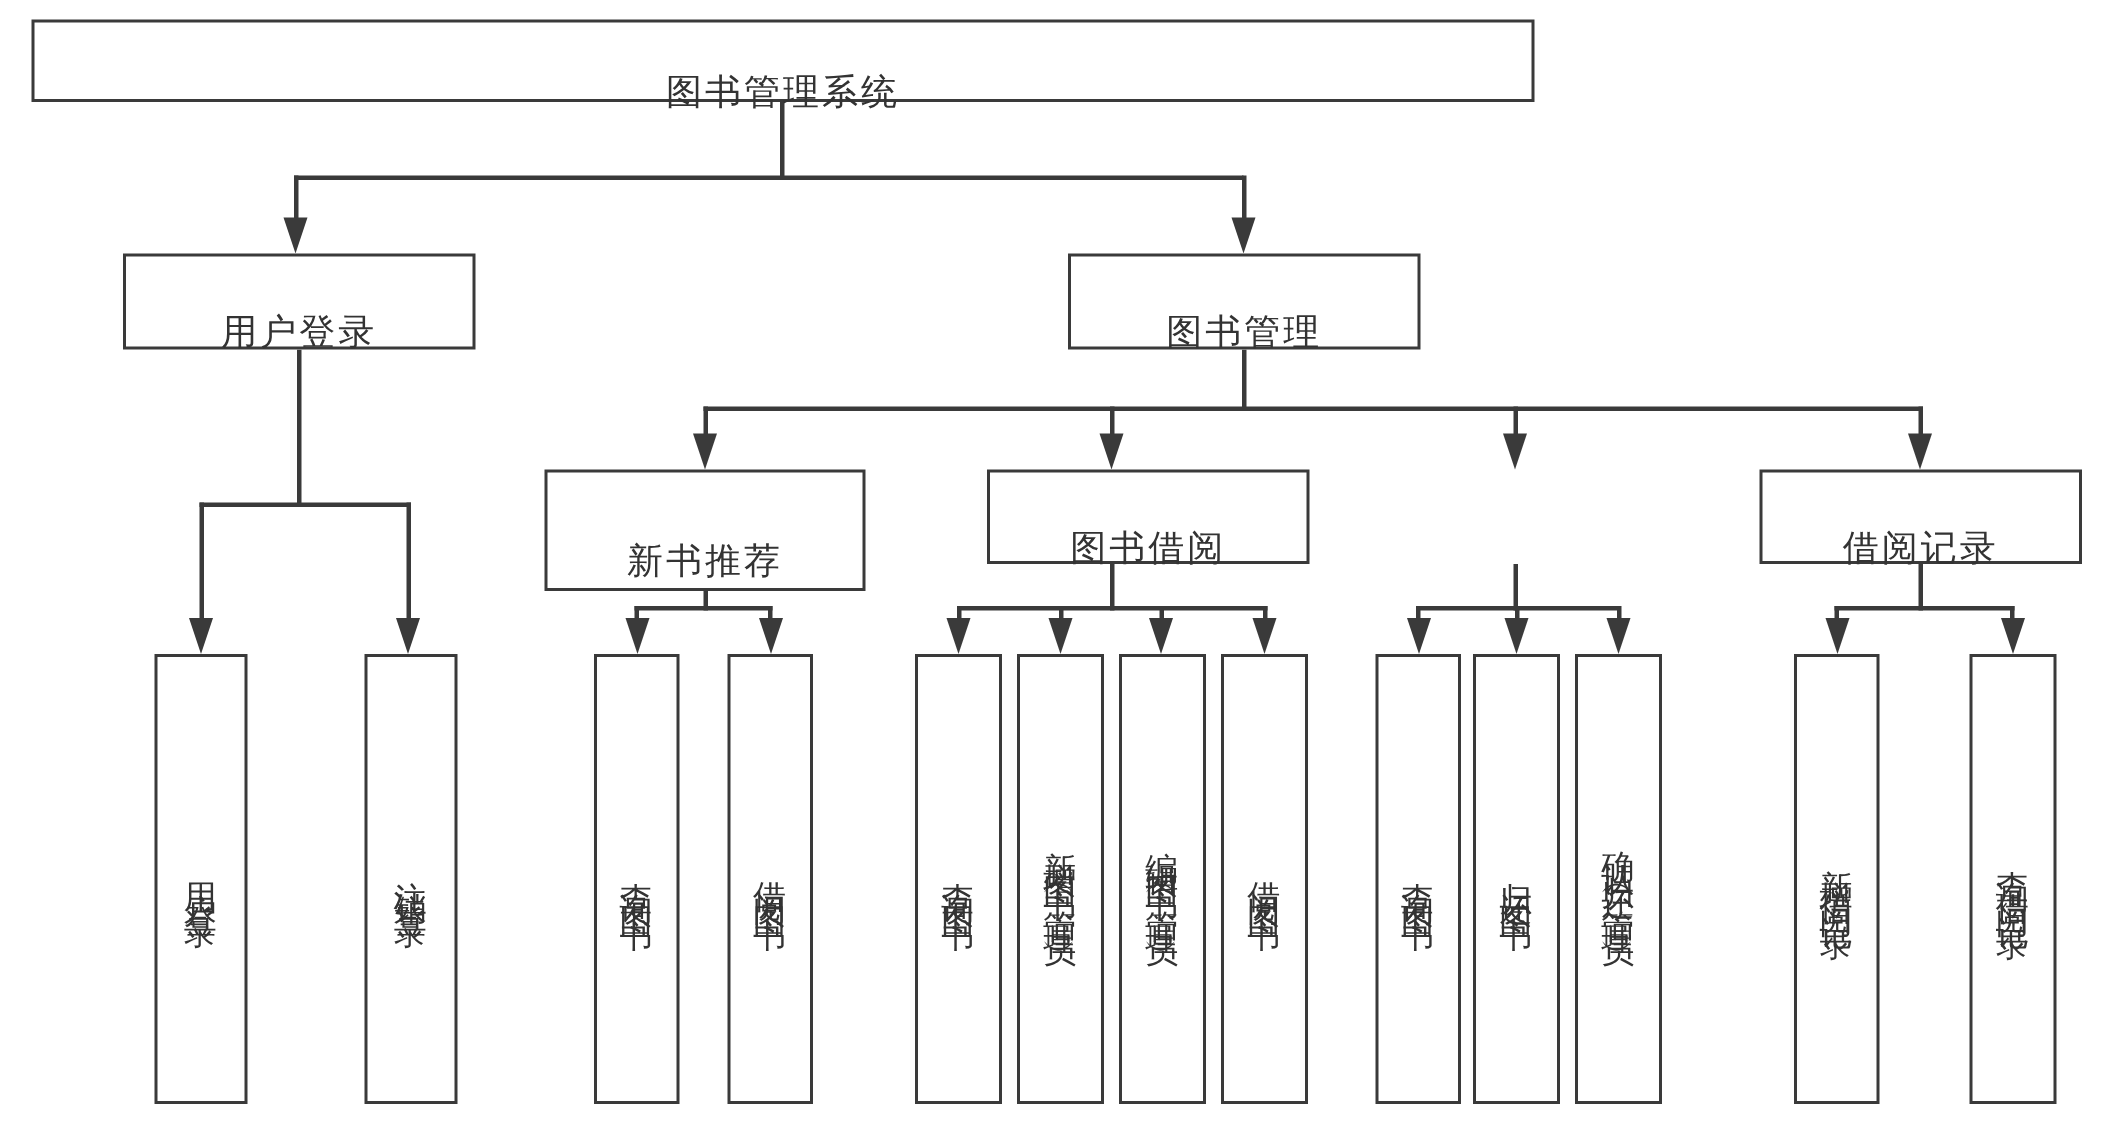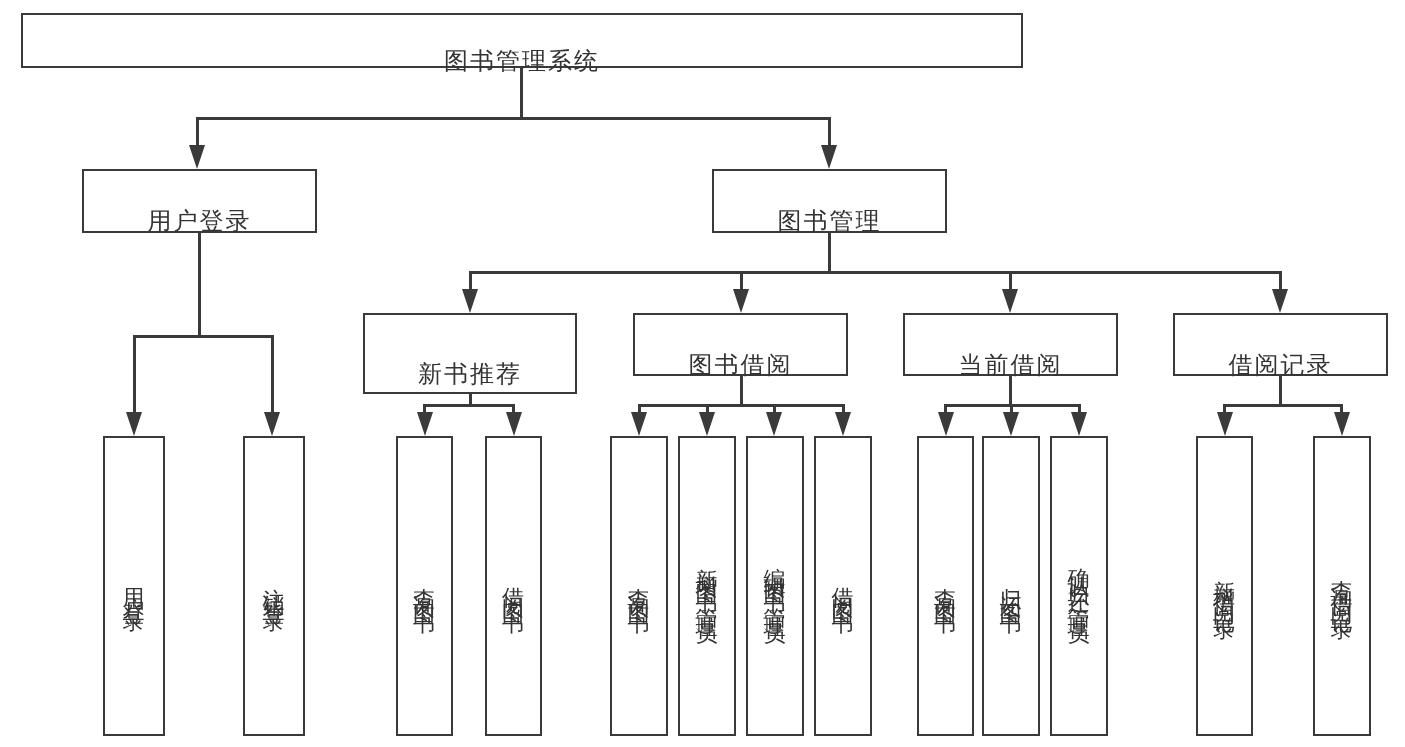--- a/index.html
+++ b/index.html
@@ -105,25 +105,22 @@
   <div class="box h" style="left:82px;top:169px;width:235px;height:64px">
     <span>用户登录</span>
   </div>
   <div class="box h" style="left:712px;top:169px;width:235px;height:64px">
     <span>图书管理</span>
   </div>
 
   <div class="box h" style="left:363px;top:313px;width:214px;height:81px">
     <span>新书推荐</span>
   </div>
-  <div class="box h" style="left:633px;top:313px;width:215px;height:63px">
+  <div class="box h" style="left:658px;top:313px;width:215px;height:63px">
     <span>图书借阅</span>
-  </div>
-  <div class="box h" style="left:903px;top:313px;width:215px;height:63px">
-    <span>当前借阅</span>
   </div>
   <div class="box h" style="left:1173px;top:313px;width:215px;height:63px">
     <span>借阅记录</span>
   </div>
 
   <div class="box v" style="left:103px;top:436px;width:62px;height:300px">
     <span>用户登录</span>
   </div>
   <div class="box v" style="left:243px;top:436px;width:62px;height:300px">
     <span>注销登录</span>

